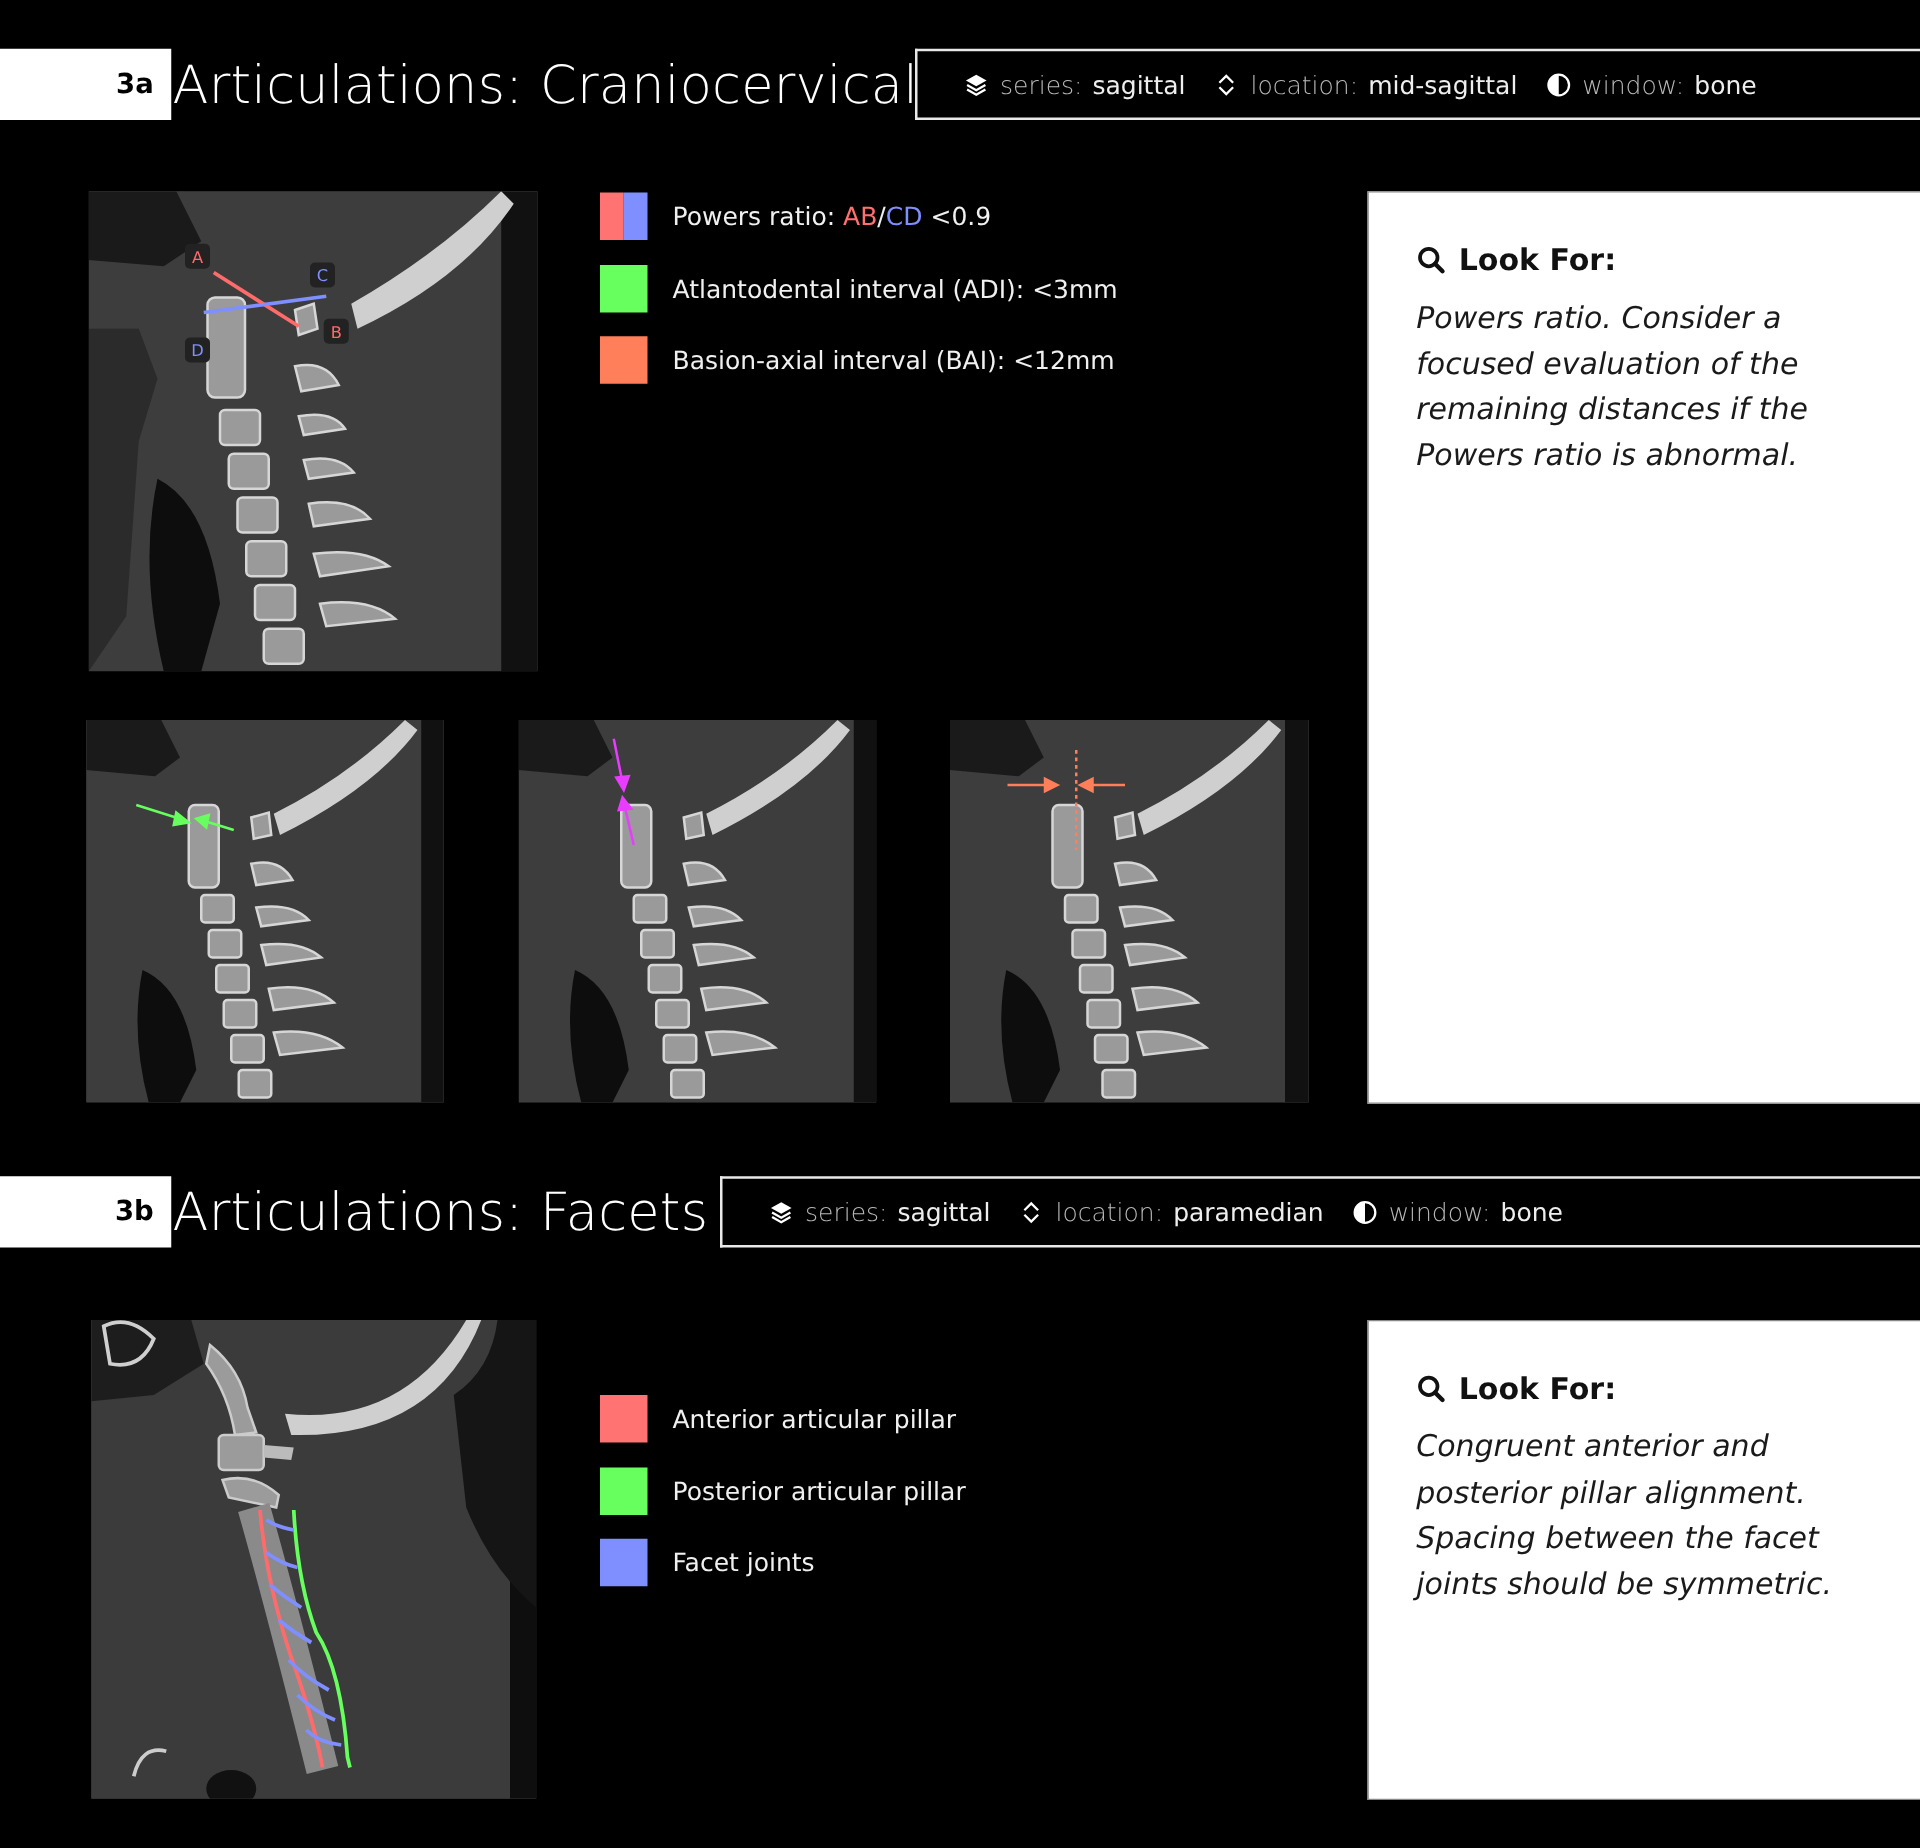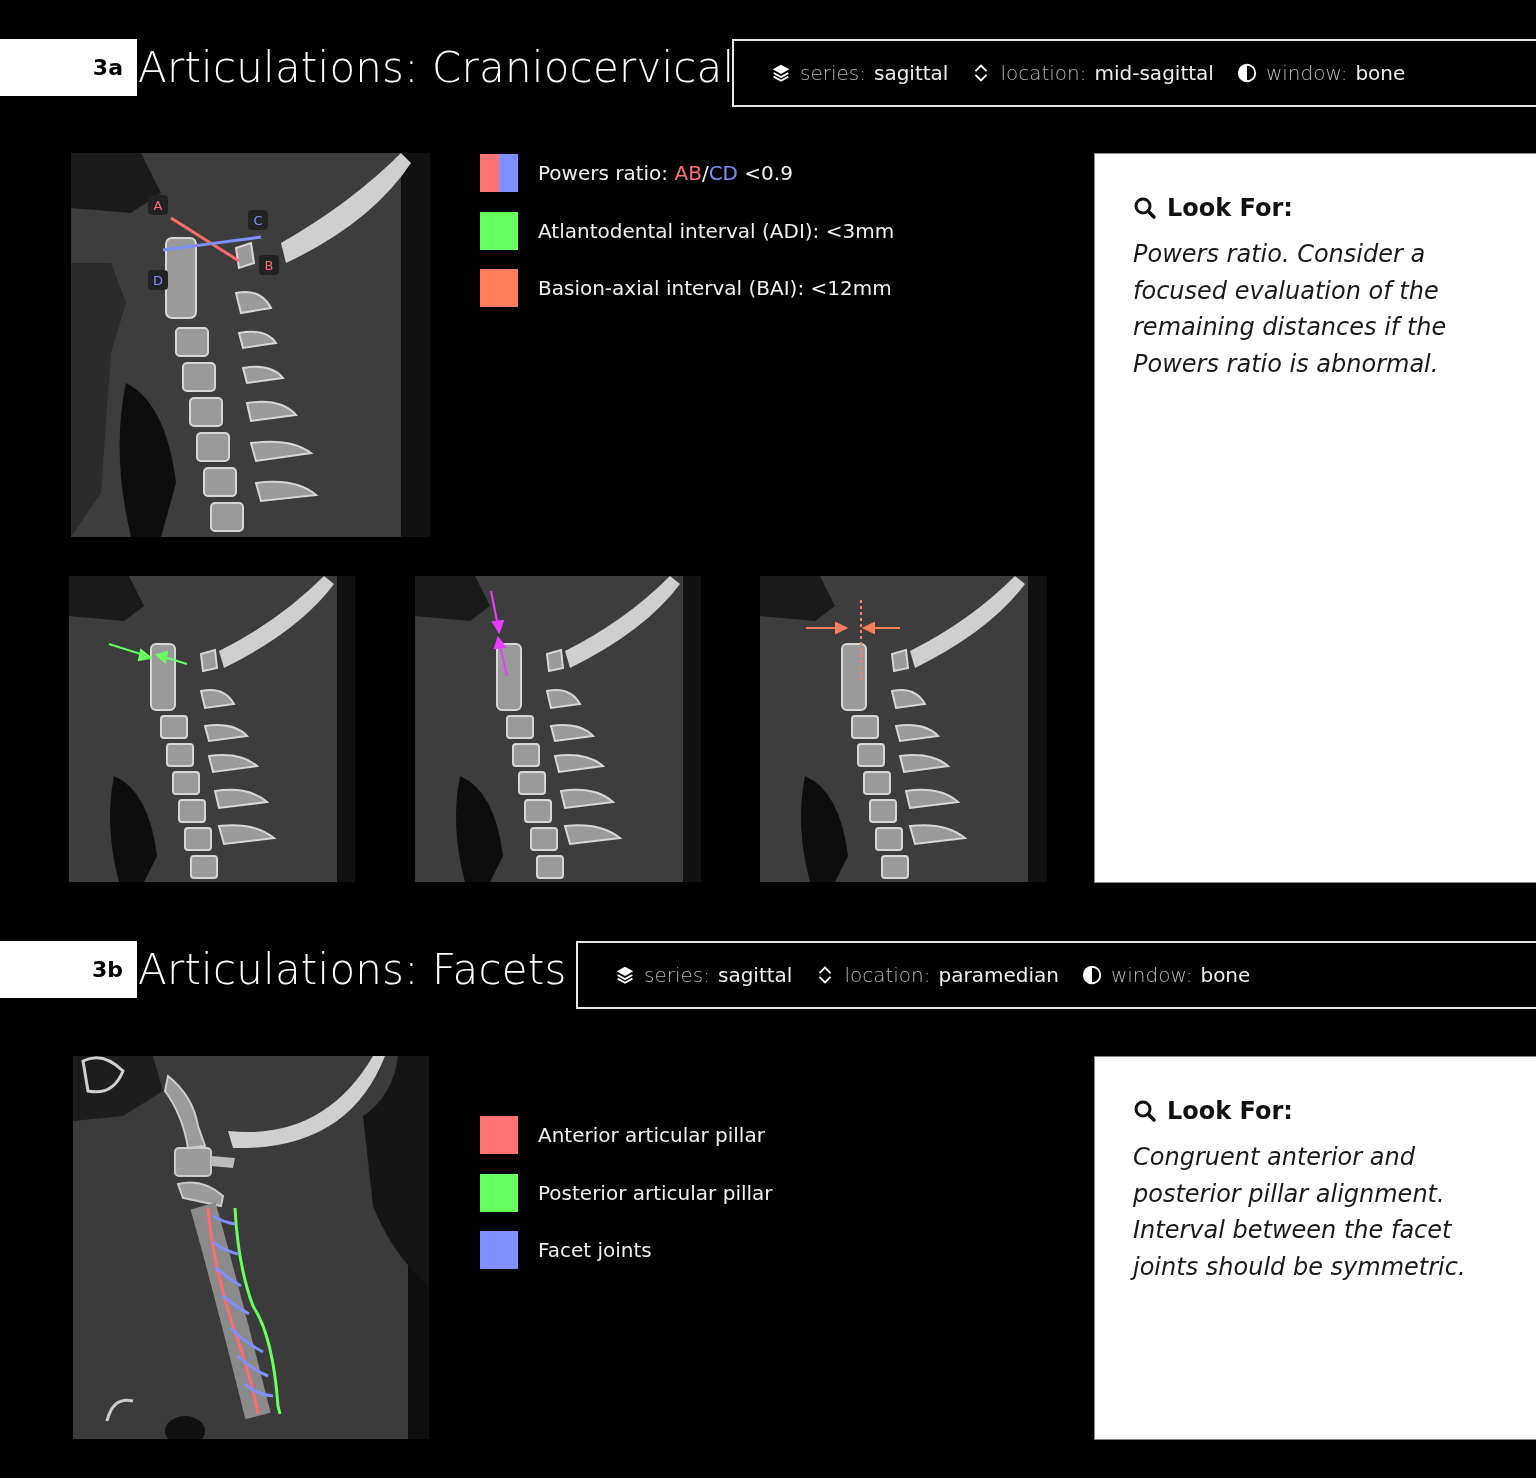--- a/index.html
+++ b/index.html
@@ -12,21 +12,21 @@
       color: #000; font-size: 22px; font-weight: bold;
       display: flex; align-items: center; justify-content: flex-end;
       padding-right: 14px; box-sizing: border-box;
     }
     .section-title {
       position: absolute; left: 138px; font-size: 42px; font-weight: 200;
       color: #fff; letter-spacing: 0.2px; white-space: nowrap; line-height: 57px;
     }
     .section-title .light { font-weight: 200; }
     .meta-bar {
-      position: absolute; height: 68px; border: 2px solid #e8e8e8; border-right: none;
+      position: absolute; height: 57px; border: 2px solid #e8e8e8; border-right: none;
       box-sizing: border-box; display: flex; align-items: center;
       padding-left: 36px; gap: 22px; font-size: 20px; color: #bbb;
     }
     .meta-item { display: flex; align-items: center; gap: 8px; white-space: nowrap; }
     .meta-key { color: #b8b8b8; font-weight: 300; }
     .meta-val { color: #eee; }
     .meta-icon { width: 22px; height: 22px; display: inline-block; }
 
     .scan {
       position: absolute; background: #3c3c3c; overflow: hidden;
@@ -331,15 +331,15 @@
   </div>
 
   <div class="lookfor" style="top:1056px; height:384px;">
     <div class="lookfor-head">
       <svg viewBox="0 0 24 24">
           <circle cx="10" cy="10" r="7" stroke="#111" stroke-width="3" fill="none"></circle>
           <line x1="15" y1="15" x2="21" y2="21" stroke="#111" stroke-width="3.5" stroke-linecap="round"></line>
         </svg>
       <span>Look For:</span>
     </div>
-    <div class="lookfor-body">Congruent anterior and posterior pillar alignment. Interval between the facet joints should be symmetric.</div>
+    <div class="lookfor-body">Congruent anterior and posterior pillar alignment. Spacing between the facet joints should be symmetric.</div>
   </div>
 </div>
 
 </body></html>

